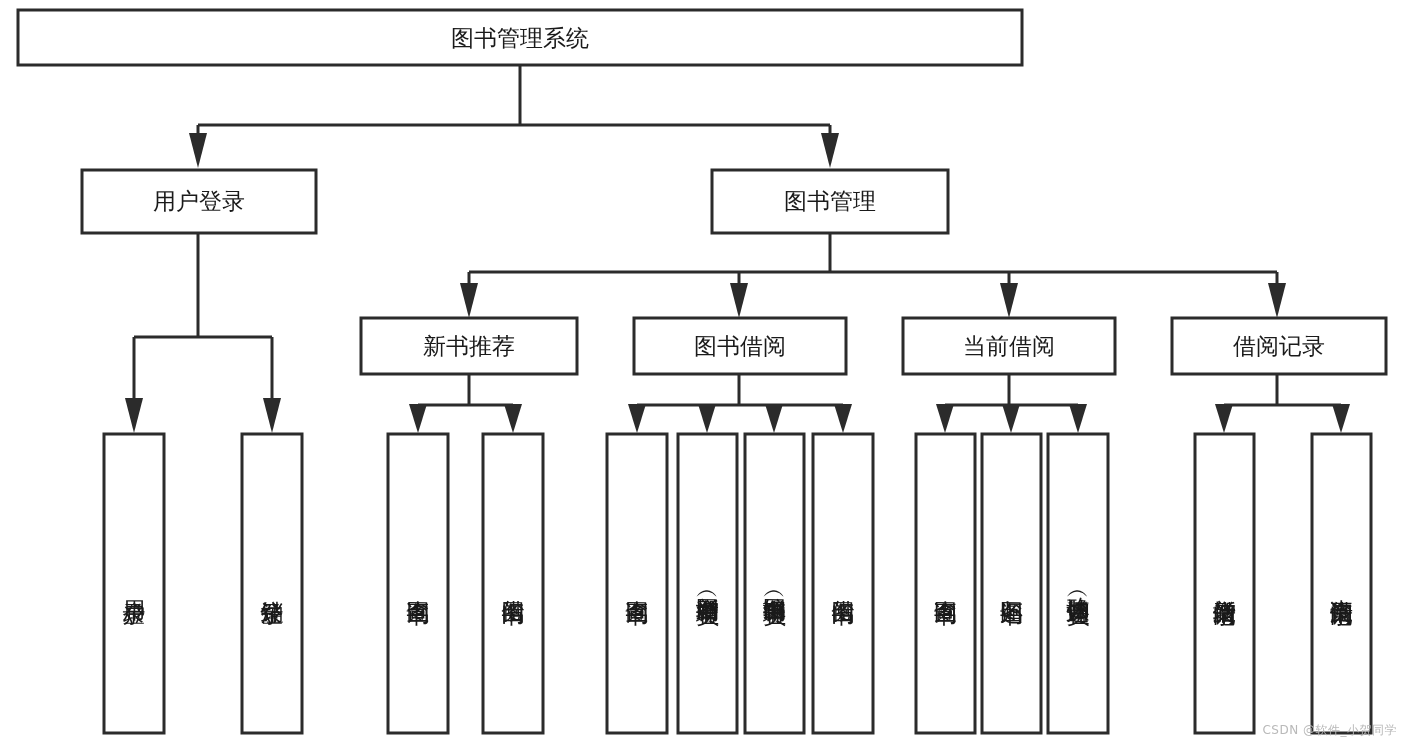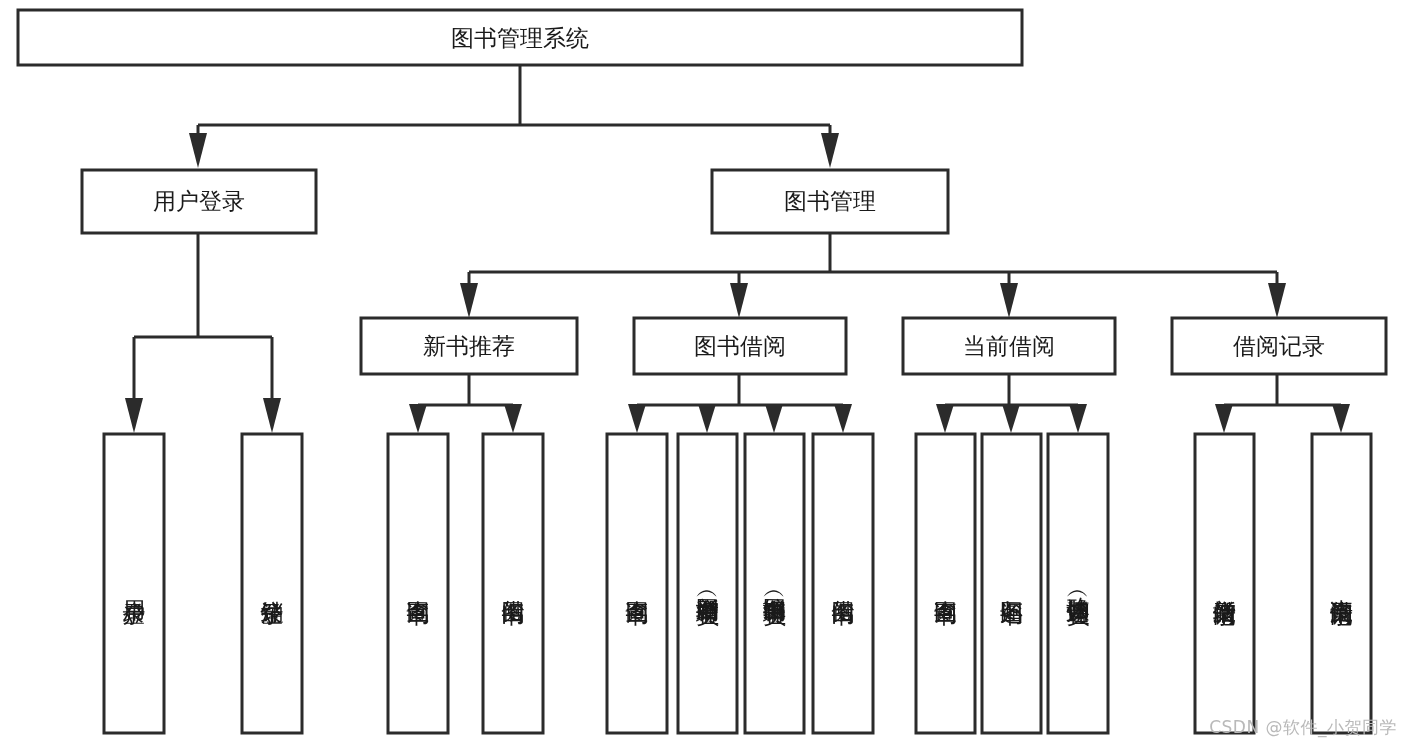--- a/index.html
+++ b/index.html
@@ -63,21 +63,21 @@
     justify-content: center;
     white-space: nowrap;
     pointer-events: none;
     user-select: none;
   }
   #watermark {
     position: absolute;
     right: 8px;
     bottom: 8px;
     font-family: "DejaVu Sans", "Liberation Sans", sans-serif;
-    font-size: 17px;
+    font-size: 12px;
     color: #b9b9b9;
     letter-spacing: 0.5px;
     white-space: nowrap;
     user-select: none;
   }
 </style>
 </head>
 <body>
 
 <div id="diagram-root">

